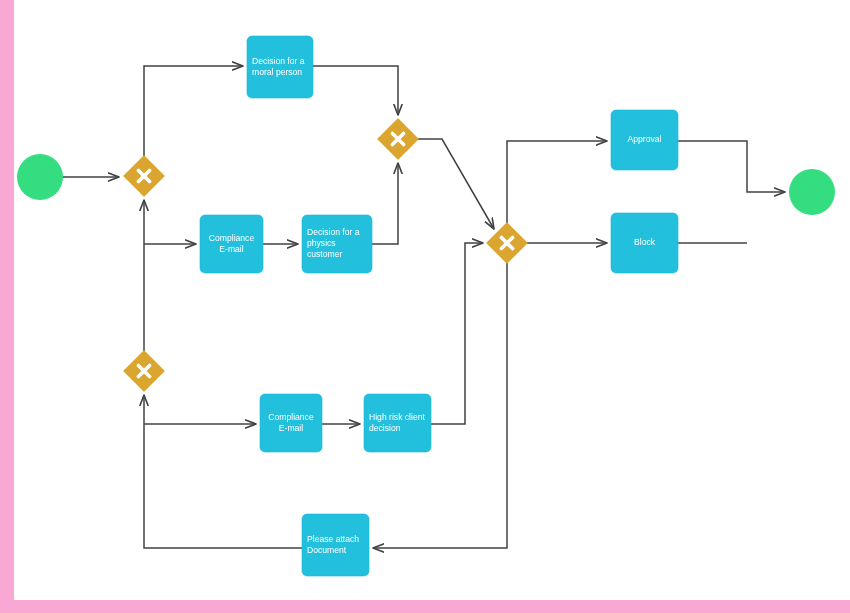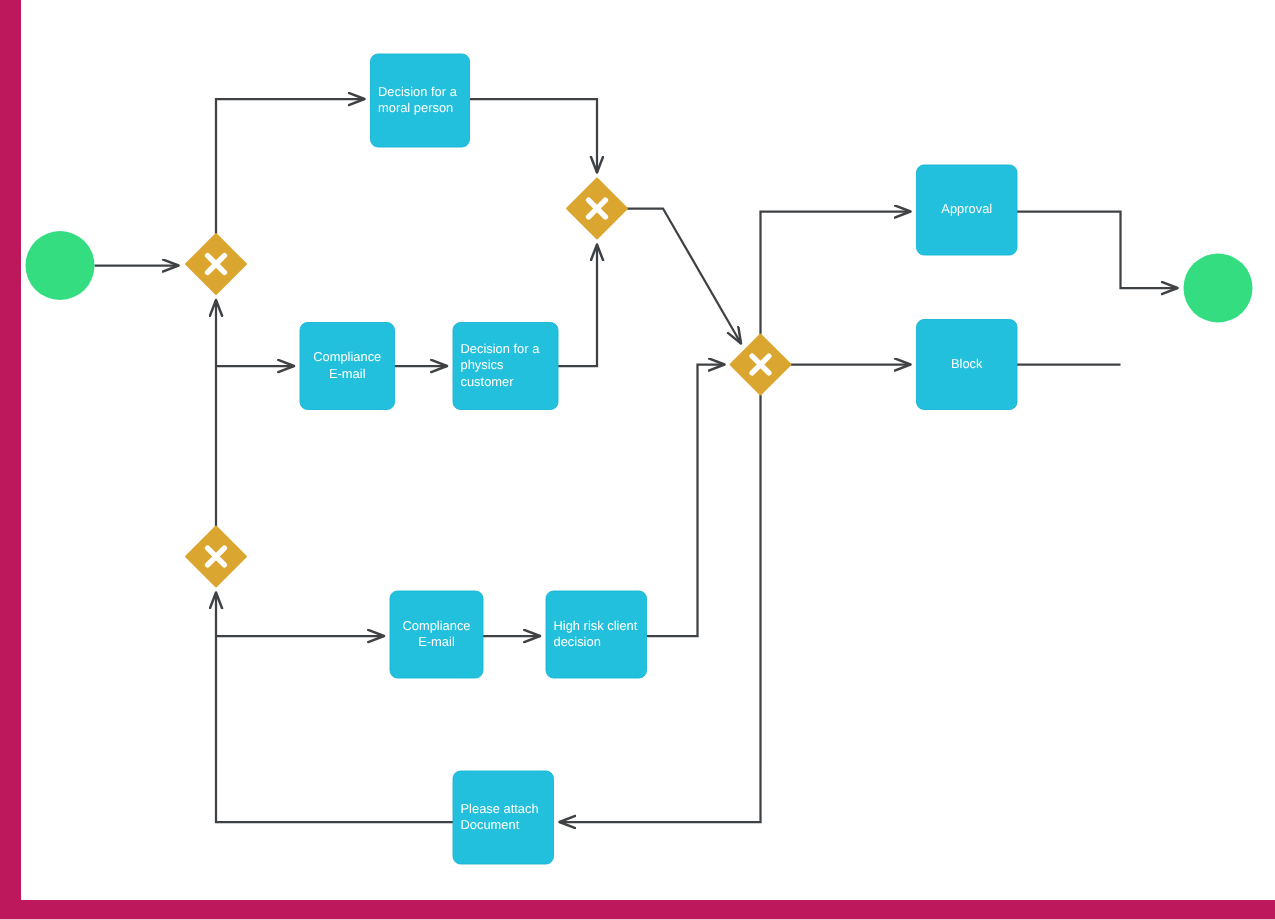--- a/index.html
+++ b/index.html
@@ -6,21 +6,21 @@
   html, body {
     margin: 0;
     padding: 0;
     background: #ffffff;
     font-family: "Liberation Sans", sans-serif;
   }
   #canvas-root {
     position: relative;
     width: 850px;
     height: 613px;
-    background: #be185d;
+    background: #f9a8d4;
     overflow: hidden;
   }
   #canvas-sheet {
     position: absolute;
     left: 14px;
     top: 0px;
     width: 836px;
     height: 600px;
     background: #ffffff;
   }

